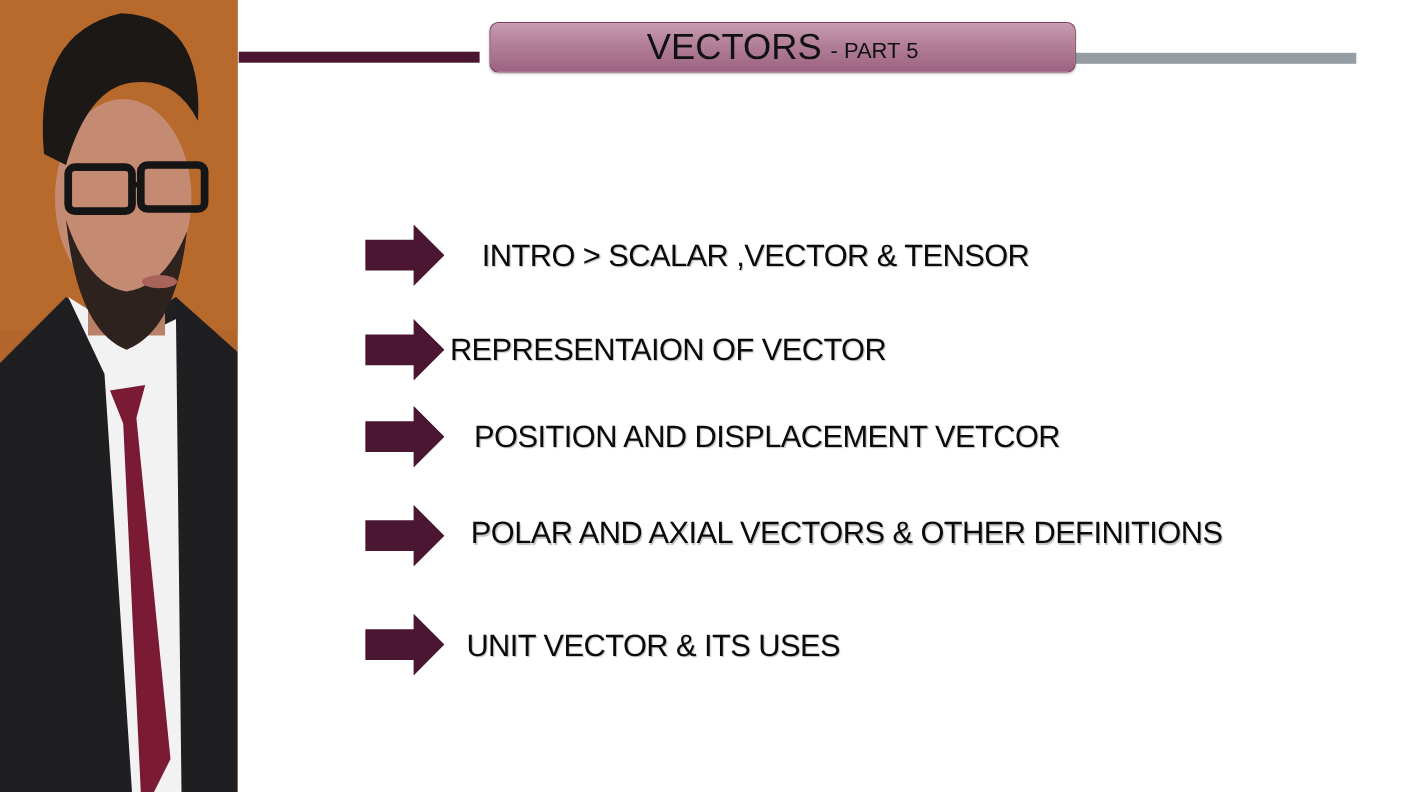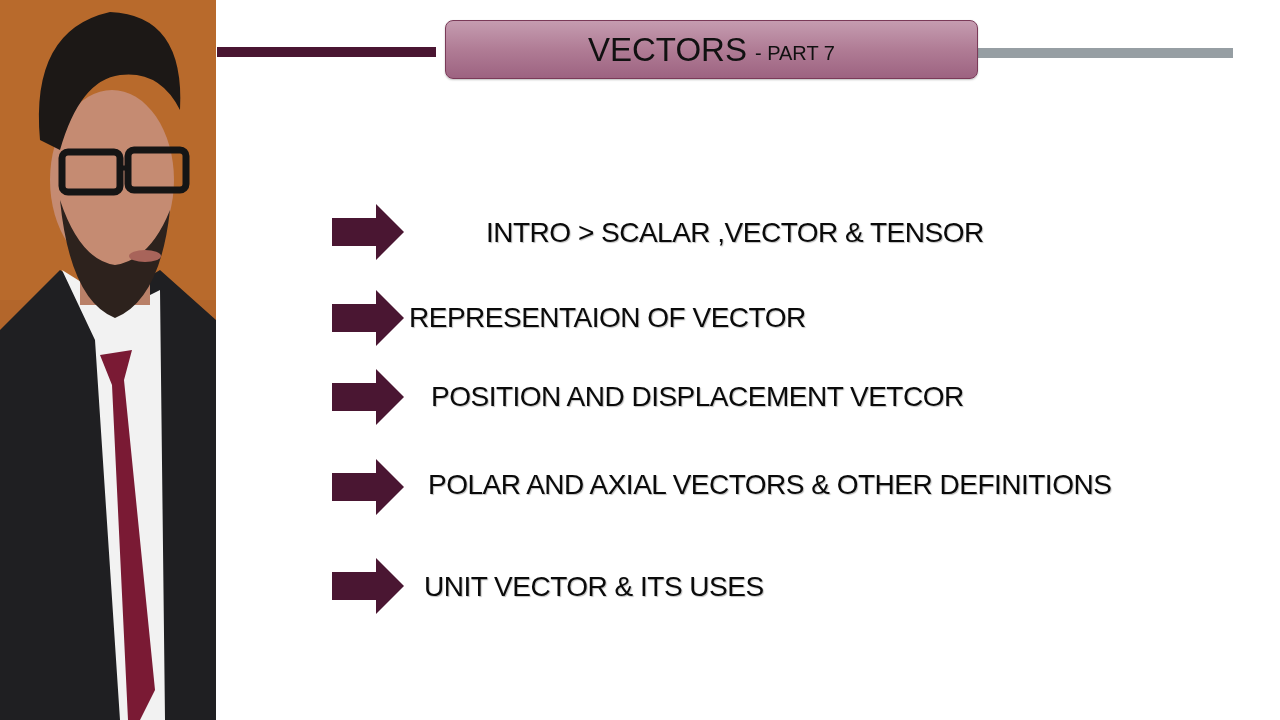--- a/index.html
+++ b/index.html
@@ -15,21 +15,21 @@
     .photo svg { display: block; }
     .bar-left {
       position: absolute; left: 217px; top: 47px; width: 219px; height: 10px;
       background: #4a1632;
     }
     .bar-right {
       position: absolute; left: 978px; top: 48px; width: 255px; height: 10px;
       background: #969ea3;
     }
     .title-box {
-      position: absolute; left: 445px; top: 20px; width: 533px; height: 59px;
+      position: absolute; left: 445px; top: 20px; width: 533px; height: 46px;
       border: 1px solid #7a3a58; border-radius: 8px; box-sizing: border-box;
       background: linear-gradient(to bottom, #c59cb0 0%, #b07c95 50%, #9d6381 100%);
       display: flex; align-items: center; justify-content: center;
       box-shadow: 0 1px 2px rgba(0,0,0,0.25);
     }
     .title-main { font-size: 33px; color: #111; letter-spacing: 0px; }
     .title-sub { font-size: 20px; color: #111; margin-left: 8px; padding-top: 8px; }
     .item { position: absolute; left: 0; height: 60px; width: 1280px; }
     .arrow { position: absolute; left: 332px; width: 72px; height: 56px; }
     .item-text {
@@ -66,28 +66,28 @@
 
     <ellipse cx="145" cy="256" rx="16" ry="6" fill="#a8645a"></ellipse>
   </svg>
 </div>
 
 <div class="bar-left"></div>
 <div class="bar-right"></div>
 
 <div class="title-box">
   <span class="title-main">VECTORS</span>
-  <span class="title-sub">- PART 7</span>
+  <span class="title-sub">- PART 5</span>
 </div>
 
 <div class="item" style="top:204px;">
   <svg class="arrow" viewBox="0 0 72 56">
     <polygon points="0,14 44,14 44,0 72,28 44,56 44,42 0,42" fill="#4a1632"></polygon>
   </svg>
-  <span class="item-text" style="left:438px; top:13px;margin-left:48px;">INTRO &gt;  SCALAR ,VECTOR &amp; TENSOR</span>
+  <span class="item-text" style="left:438px; top:13px;">INTRO &gt;  SCALAR ,VECTOR &amp; TENSOR</span>
 </div>
 
 <div class="item" style="top:290px;">
   <svg class="arrow" viewBox="0 0 72 56">
     <polygon points="0,14 44,14 44,0 72,28 44,56 44,42 0,42" fill="#4a1632"></polygon>
   </svg>
   <span class="item-text" style="left:409px; top:12px;">REPRESENTAION OF  VECTOR</span>
 </div>
 
 <div class="item" style="top:369px;">

